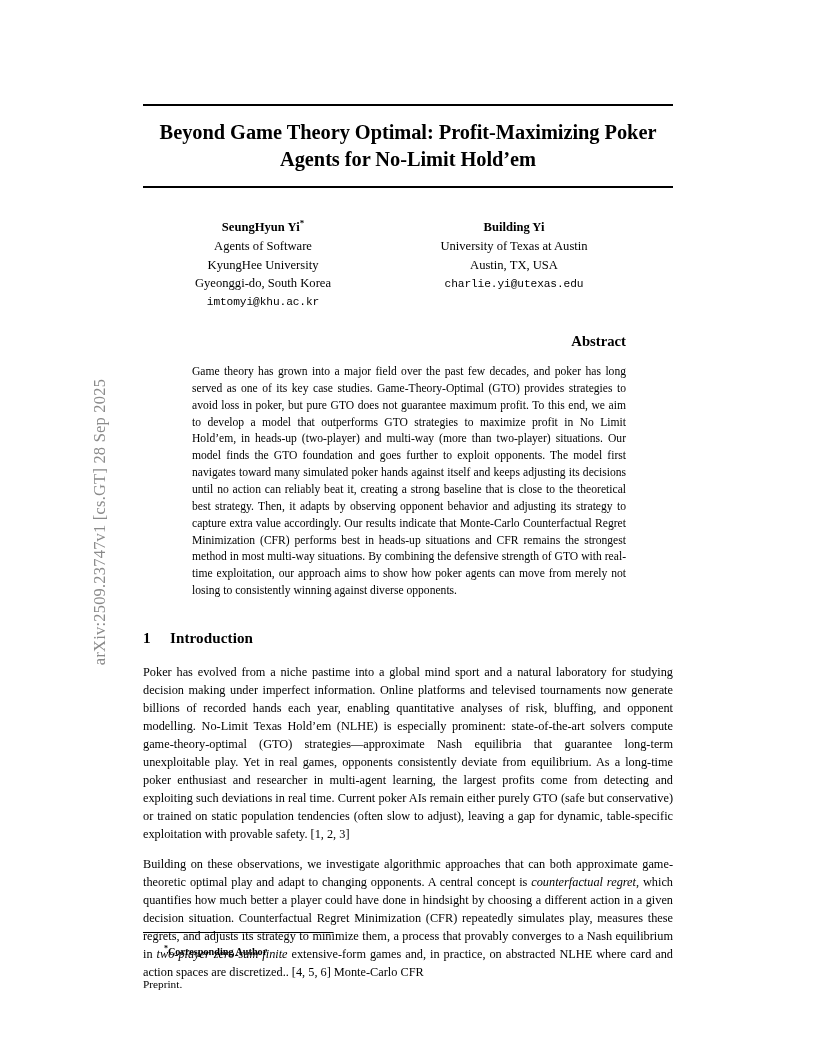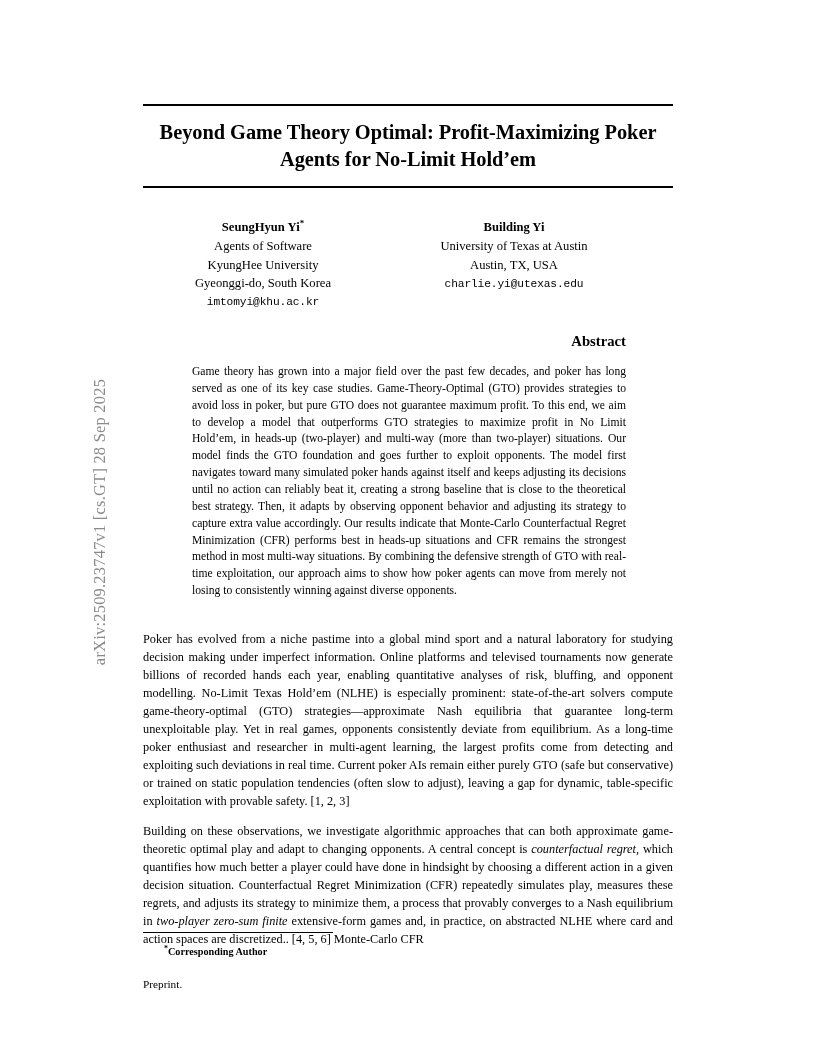--- a/index.html
+++ b/index.html
@@ -224,20 +224,23 @@
       <span class="author-email">charlie.yi@utexas.edu</span>
     </div>
   </div>
 
   <div id="abstract-section">
     <h2 id="abstract-heading">Abstract</h2>
     <p id="abstract-body">Game theory has grown into a major field over the past few decades, and poker has long served as one of its key case studies. Game-Theory-Optimal (GTO) provides strategies to avoid loss in poker, but pure GTO does not guarantee maximum profit. To this end, we aim to develop a model that outperforms GTO strategies to maximize profit in No Limit Hold’em, in heads-up (two-player) and multi-way (more than two-player) situations. Our model finds the GTO foundation and goes further to exploit opponents. The model first navigates toward many simulated poker hands against itself and keeps adjusting its decisions until no action can reliably beat it, creating a strong baseline that is close to the theoretical best strategy. Then, it adapts by observing opponent behavior and adjusting its strategy to capture extra value accordingly. Our results indicate that Monte-Carlo Counterfactual Regret Minimization (CFR) performs best in heads-up situations and CFR remains the strongest method in most multi-way situations. By combining the defensive strength of GTO with real-time exploitation, our approach aims to show how poker agents can move from merely not losing to consistently winning against diverse opponents.</p>
   </div>
 
   <div id="section-intro">
+    <h2 class="section-heading">
+      <span class="secnum">1</span><span>Introduction</span>
+    </h2>
     <div id="intro-paragraphs">
         <p class="body-par"><span>Poker has evolved from a niche pastime into a global mind sport and a natural laboratory for studying decision making under imperfect information. Online platforms and televised tournaments now generate billions of recorded hands each year, enabling quantitative analyses of risk, bluffing, and opponent modelling. No-Limit Texas Hold’em (NLHE) is especially prominent: state-of-the-art solvers compute game-theory-optimal (GTO) strategies—approximate Nash equilibria that guarantee long-term unexploitable play. Yet in real games, opponents consistently deviate from equilibrium. As a long-time poker enthusiast and researcher in multi-agent learning, the largest profits come from detecting and exploiting such deviations in real time. Current poker AIs remain either purely GTO (safe but conservative) or trained on static population tendencies (often slow to adjust), leaving a gap for dynamic, table-specific exploitation with provable safety. [1, 2, 3]</span></p>
         <p class="body-par"><span>Building on these observations, we investigate algorithmic approaches that can both approximate game-theoretic optimal play and adapt to changing opponents. A central concept is </span><span class="it">counterfactual regret</span><span>, which quantifies how much better a player could have done in hindsight by choosing a different action in a given decision situation. Counterfactual Regret Minimization (CFR) repeatedly simulates play, measures these regrets, and adjusts its strategy to minimize them, a process that provably converges to a Nash equilibrium in </span><span class="it">two-player zero-sum finite</span><span> extensive-form games and, in practice, on abstracted NLHE where card and action spaces are discretized.. [4, 5, 6] Monte-Carlo CFR</span></p>
       </div>
   </div>
 
   <div id="footnote-area">
     <hr id="footnote-rule">
     <p id="footnote-text"><sup>*</sup><span>Corresponding Author</span></p>
   </div>

